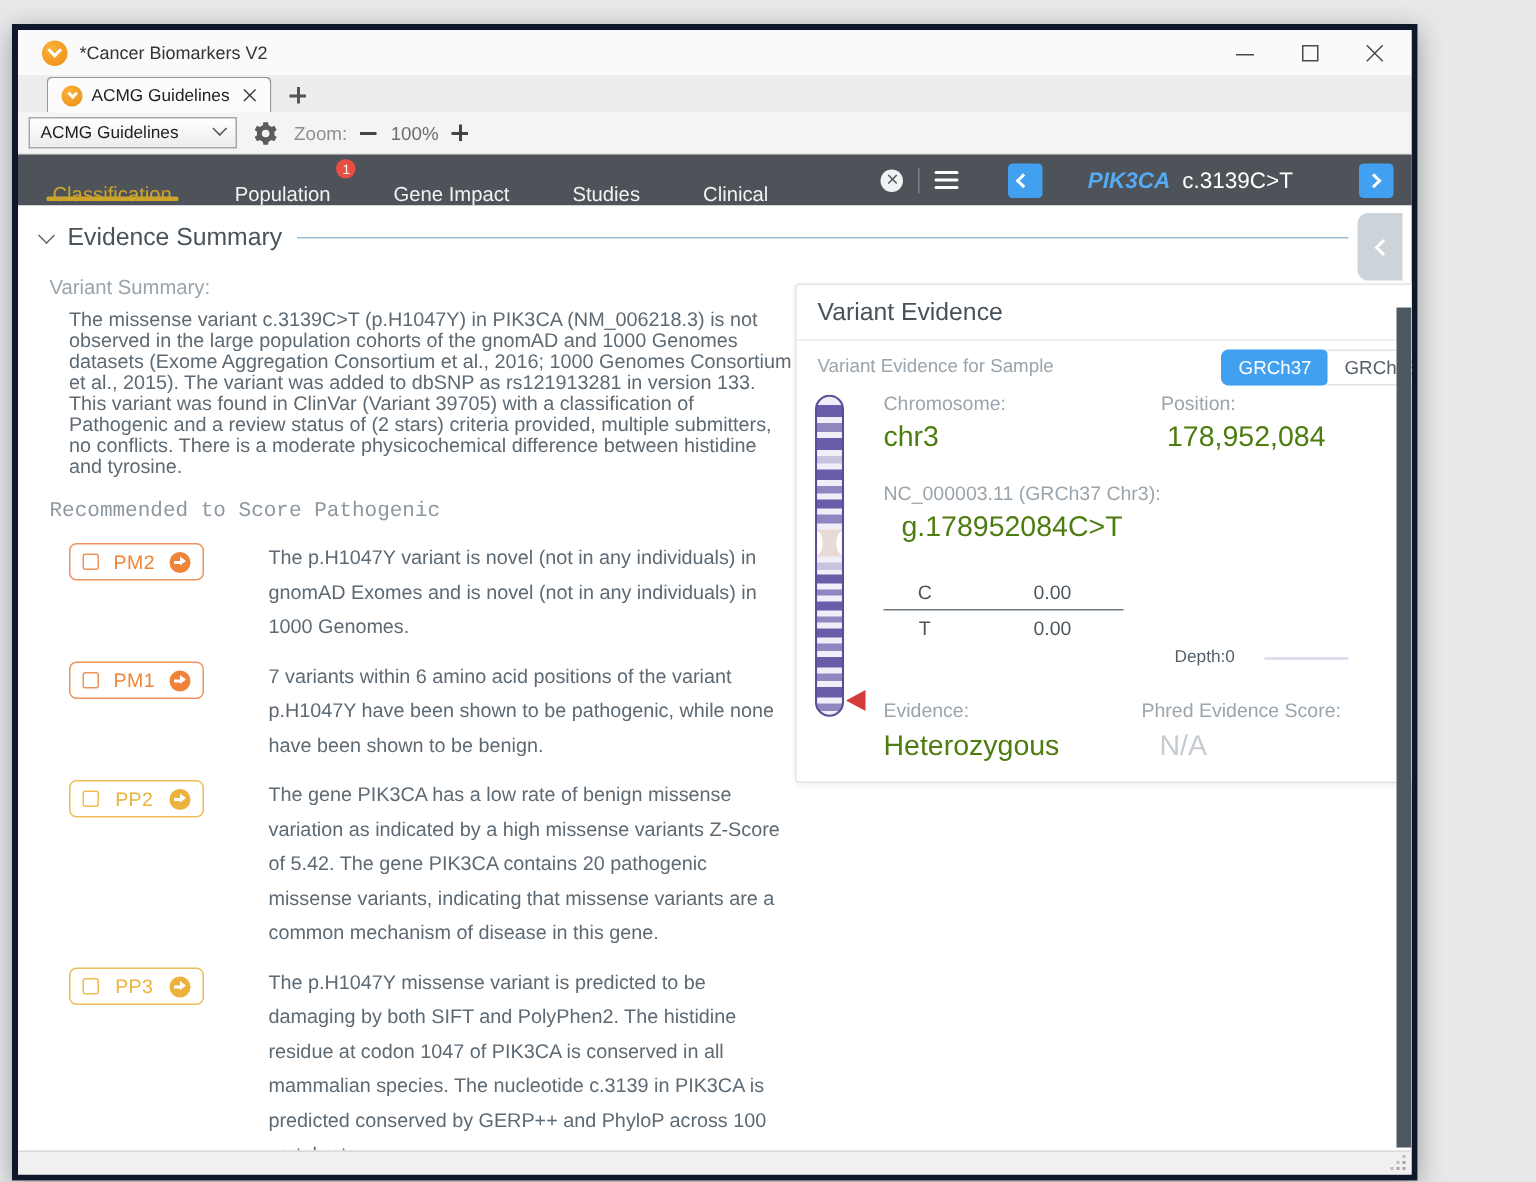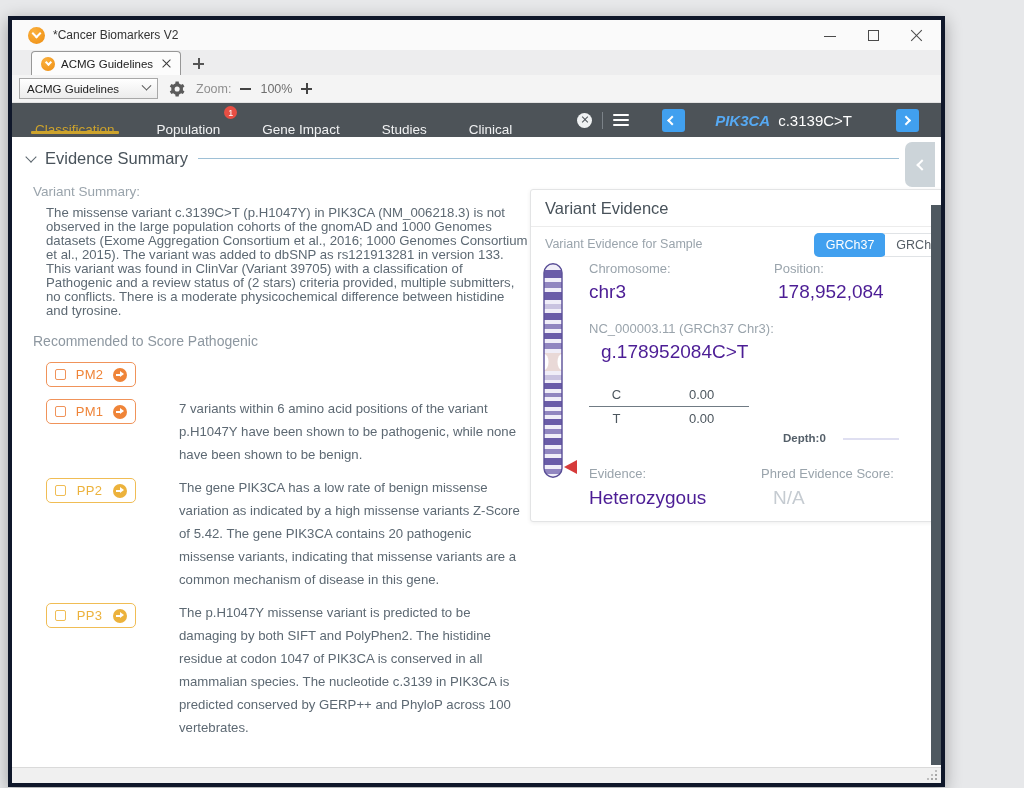--- a/index.html
+++ b/index.html
@@ -46,21 +46,21 @@
   .zoom-plus{width:11px;height:11px;position:relative;}
   .zoom-plus::before{content:"";position:absolute;left:0;top:5px;width:11px;border-top:2.2px solid #444;}
   .zoom-plus::after{content:"";position:absolute;left:5px;top:0;height:11px;border-left:2.2px solid #444;}
 
   
   .navbar{height:34px;background:#4d5358;display:flex;align-items:center;flex:0 0 auto;padding-left:2px;}
   .nav-tab{position:relative;padding:0 21px;height:34px;display:flex;align-items:flex-end;font-size:13.5px;color:#f1f2f3;cursor:default;}
   .nav-tab.active{color:#cda32c;}
   .nav-tab.active::after{content:"";position:absolute;left:17px;right:17px;bottom:3px;height:3px;background:#cda32c;border-radius:1px;}
   .nav-badge{position:absolute;top:3px;right:4px;min-width:13px;height:13px;border-radius:50%;background:#e84f44;color:#fff;font-size:9px;display:flex;align-items:center;justify-content:center;}
-  .nav-right{margin-left:auto;display:flex;align-items:center;padding-right:22px;}
+  .nav-right{margin-left:auto;display:flex;align-items:center;padding-right:12px;}
   .circle-x{width:15px;height:15px;border-radius:50%;background:#f0f2f3;position:relative;}
   .circle-x::before,.circle-x::after{content:"";position:absolute;left:3.5px;top:6.5px;width:8px;border-top:1.6px solid #4d5358;}
   .circle-x::before{transform:rotate(45deg);} .circle-x::after{transform:rotate(-45deg);}
   .nav-divider{width:1px;height:17px;background:#7b8288;margin:0 10px;}
   .hamburger{width:16px;display:flex;flex-direction:column;gap:2.6px;}
   .hamburger b{height:2.6px;background:#fff;border-radius:1px;}
   .nav-btn{width:23px;height:23px;background:#41a0ef;border-radius:3px;display:flex;align-items:center;justify-content:center;}
   .nav-btn.prev{margin-left:33px;}
   .nav-btn.next{margin-left:44px;}
   .chev-l{width:7px;height:7px;border-left:2.2px solid #fff;border-bottom:2.2px solid #fff;transform:rotate(45deg) translate(-1px,1px);}
@@ -71,21 +71,21 @@
   
   .content{position:relative;flex:1;background:#fff;overflow:hidden;}
   .section-row{position:absolute;left:13px;top:12px;right:42px;display:flex;align-items:center;}
   .sec-chevron{width:8px;height:8px;border-right:1.8px solid #5c666e;border-bottom:1.8px solid #5c666e;transform:rotate(45deg);margin:-3px 10px 0 2px;flex:0 0 auto;}
   .sec-title{font-size:16.5px;color:#49535b;white-space:nowrap;}
   .sec-line{flex:1;height:1px;background:#9ec0d6;margin-left:10px;}
 
   .left-col{position:absolute;left:21px;top:47px;width:496px;}
   .vs-label{font-size:13.5px;color:#9aa4ac;margin-bottom:7px;}
   .vs-text{font-size:13.2px;line-height:14px;color:#5d6973;padding-left:13px;}
-  .rec-label{font-size:14px;color:#8d97a0;margin:15px 0 13px;}
+  .rec-label{font-size:14px;color:#8d97a0;margin:15px 0 13px;font-family:Liberation Mono, monospace;}
   .crit-row{display:flex;margin-bottom:12px;padding-left:13px;gap:16px;}
   .crit-badge{flex:0 0 90px;height:25px;border:1.5px solid;border-radius:5px;display:flex;align-items:center;justify-content:space-between;padding:0 8px;margin-right:27px;background:#fff;}
   .crit-check{width:11px;height:11px;border:1.5px solid;border-radius:2px;border-color:inherit;}
   .crit-code{font-size:13px;letter-spacing:.3px;}
   .crit-arrow{width:14px;height:14px;border-radius:50%;background:currentColor;position:relative;}
   .crit-arrow::before{content:"";position:absolute;left:3.5px;top:6px;width:4px;border-top:2px solid #fff;}
   .crit-arrow::after{content:"";position:absolute;right:2.5px;top:3.5px;border-left:4.5px solid #fff;border-top:3.5px solid transparent;border-bottom:3.5px solid transparent;}
   .sev-orange{color:#ef8438;border-color:#f0935a;}
   .sev-yellow{color:#ecb23c;border-color:#f0bd55;}
   .crit-text{flex:1;font-size:13.2px;line-height:23px;color:#5d6973;margin-top:-2px;}
@@ -97,33 +97,33 @@
   .info-icon{margin-left:auto;width:15px;height:15px;border-radius:50%;background:#e4e7ea;color:#fff;font-size:10px;font-weight:bold;display:flex;align-items:center;justify-content:center;}
   .info-icon::after{content:"i";}
   .card-sub{position:absolute;left:14px;top:47px;font-size:12.5px;color:#9aa4ac;}
   .assembly{position:absolute;right:21px;top:44px;display:flex;font-size:12.5px;border-radius:4px;box-shadow:0 0 0 1px #e0e3e6;}
   .asm-btn{padding:4px 11px;background:#fff;color:#555e66;}
   .asm-btn.active{background:#41a0ef;color:#fff;border-radius:4px;box-shadow:0 0 0 1px #41a0ef;}
   .asm-btn.last{border-radius:0 4px 4px 0;}
   .ideogram{position:absolute;left:12px;top:73px;}
   .red-marker{position:absolute;left:33px;top:270px;width:0;height:0;border-right:13px solid #d63b3b;border-top:7.5px solid transparent;border-bottom:7.5px solid transparent;}
   .fld-label{position:absolute;font-size:13px;color:#9aa4ac;}
-  .fld-value{position:absolute;font-size:19px;color:#4c1d95;}
+  .fld-value{position:absolute;font-size:19px;color:#4d7c0f;}
   .fld-value.na{color:#c5cbd1;}
   .allele-table{position:absolute;left:58px;top:194px;font-size:13px;}
   .at-row{display:grid;grid-template-columns:55px 45px 60px;height:21px;align-items:center;}
   .at-row.hdr{color:#9aa4ac;}
   .at-row .c1{text-align:center;color:#4c565e;}
   .at-row.hdr .c1{color:#9aa4ac;}
   .at-row .c2{text-align:center;color:#4c565e;}
   .at-row.hdr .c2{color:#9aa4ac;}
   .at-row .c3{text-align:left;color:#4c565e;}
   .at-row.hdr .c3{color:#9aa4ac;text-align:right;}
   .at-sep{width:160px;border-top:1px solid #707b84;margin:1px 0;}
-  .depth{position:absolute;left:252px;top:242px;font-size:11.5px;font-weight:bold;color:#545f69;text-align:right;}
+  .depth{position:absolute;left:252px;top:242px;font-size:11.5px;font-weight:normal;color:#545f69;text-align:right;}
   .depth-line{position:absolute;left:312px;top:248px;width:56px;height:2px;background:#dfdff1;}
 
   
   .panel-handle{position:absolute;right:6px;top:5px;width:30px;height:45px;background:#ccd4d9;border-radius:7px 0 0 7px;display:flex;align-items:center;justify-content:center;z-index:3;}
   .panel-handle .chev{width:8px;height:8px;border-left:2.4px solid #fff;border-bottom:2.4px solid #fff;transform:rotate(45deg);margin-left:3px;}
   .panel-strip{position:absolute;right:0;top:68px;bottom:2px;width:10px;background:#4e5860;z-index:2;}
 
   
   .statusbar{height:16px;background:#f0f0f0;border-top:1px solid #dadada;flex:0 0 auto;position:relative;}
   .grip{position:absolute;right:4px;bottom:3px;width:12px;height:12px;}
@@ -221,20 +221,21 @@
       <div class="vs-label">Variant Summary:</div>
       <div class="vs-text">The missense variant c.3139C&gt;T (p.H1047Y) in PIK3CA (NM_006218.3) is not observed in the large population cohorts of the gnomAD and 1000 Genomes datasets (Exome Aggregation Consortium et al., 2016; 1000 Genomes Consortium et al., 2015). The variant was added to dbSNP as rs121913281 in version 133. This variant was found in ClinVar (Variant 39705) with a classification of Pathogenic and a review status of (2 stars) criteria provided, multiple submitters, no conflicts. There is a moderate physicochemical difference between histidine and tyrosine.</div>
       <div class="rec-label">Recommended to Score Pathogenic</div>
 
       <div class="crit-row">
         <div class="crit-badge sev-orange">
           <span class="crit-check"></span>
           <span class="crit-code">PM2</span>
           <span class="crit-arrow"></span>
         </div>
+        <div class="crit-text">The p.H1047Y variant is novel (not in any individuals) in gnomAD Exomes and is novel (not in any individuals) in 1000 Genomes.</div>
       </div>
 
       <div class="crit-row">
         <div class="crit-badge sev-orange">
           <span class="crit-check"></span>
           <span class="crit-code">PM1</span>
           <span class="crit-arrow"></span>
         </div>
         <div class="crit-text">7 variants within 6 amino acid positions of the variant p.H1047Y have been shown to be pathogenic, while none have been shown to be benign.</div>
       </div>

